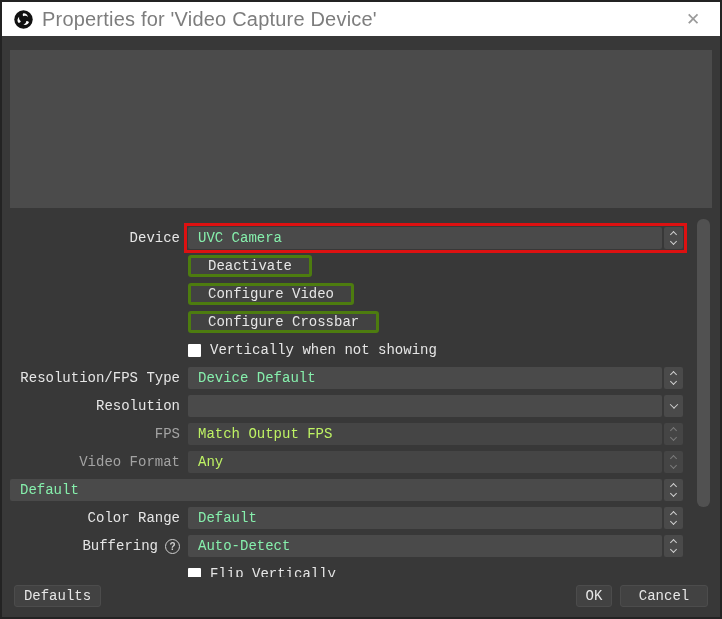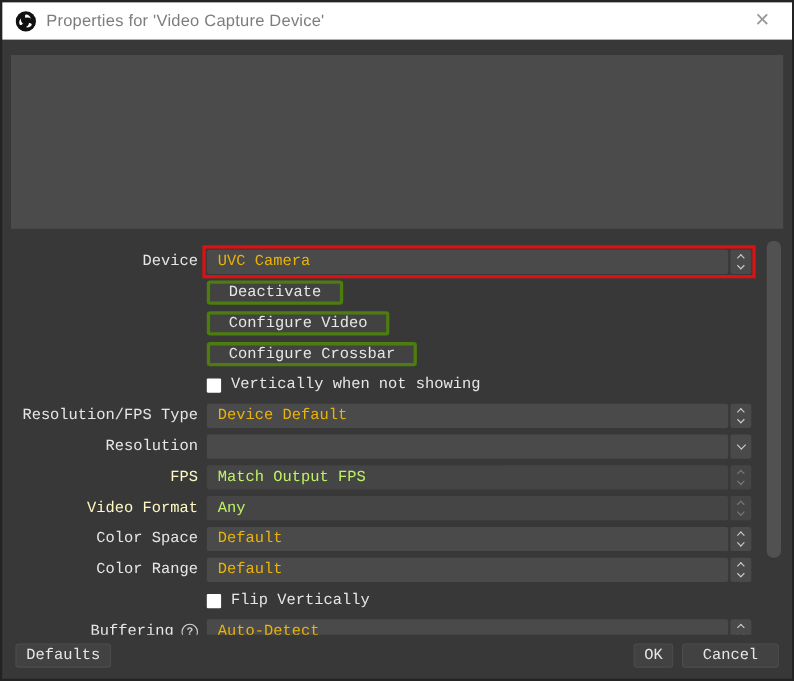--- a/index.html
+++ b/index.html
@@ -16,21 +16,21 @@
   .titlebar{
     position:absolute;top:0;left:0;right:0;height:34px;
     background:#ffffff;
     display:flex;align-items:center;
     padding:0 12px;
     font-family:"Liberation Sans","DejaVu Sans",sans-serif;
   }
   .obs-logo{width:19px;height:19px;flex:0 0 auto;}
   .titlebar-title{
     margin-left:9px;
-    font-size:15px;color:#7d7d7d;letter-spacing:0.2px;
+    font-size:20px;color:#7d7d7d;letter-spacing:0.2px;
     white-space:nowrap;overflow:hidden;
     flex:1;
   }
   .close-btn{
     width:30px;height:30px;flex:0 0 auto;
     display:flex;align-items:center;justify-content:center;
     color:#9a9a9a;font-size:17px;line-height:1;
     cursor:default;user-select:none;
     font-family:"DejaVu Sans",sans-serif;
   }
@@ -50,28 +50,28 @@
     height:22px;margin:0 8px 6px 0;
     font-size:14px;color:#e6e6e6;
   }
   .row.first{margin-top:9px;}
   .lbl{
     width:178px;flex:0 0 auto;
     text-align:right;
     display:flex;align-items:center;justify-content:flex-end;
     white-space:nowrap;
   }
-  .lbl.red{color:#fef9c3;}
+  .lbl.red{color:#a3a3a3;}
   .field-area{flex:1;margin-left:8px;display:flex;align-items:center;height:22px;}
   
   .combo{flex:1;display:flex;height:22px;}
   .combo-field{
     flex:1;display:flex;align-items:center;
     background:#4a4a4a;border-radius:2px;
-    padding:0 10px;color:#eab308;
+    padding:0 10px;color:#86efac;
     overflow:hidden;white-space:nowrap;
   }
   .spin{
     width:19px;flex:0 0 auto;margin-left:2px;
     background:#4a4a4a;border-radius:2px;
     display:flex;flex-direction:column;align-items:center;justify-content:center;
   }
   .c{width:5px;height:5px;border:solid #cfcfcf;border-width:0 1.5px 1.5px 0;}
   .c.up{transform:rotate(-135deg);margin-bottom:3px;}
   .c.dn{transform:rotate(45deg);margin-top:-1px;}
@@ -235,21 +235,20 @@
           <div class="combo-field">Any</div>
           <div class="spin">
               <span class="c up"></span>
               <span class="c dn"></span>
             </div>
         </div>
       </div>
     </div>
 
     <div class="row">
-      <div class="lbl">Color Space</div>
       <div class="field-area">
         <div class="combo">
           <div class="combo-field">Default</div>
           <div class="spin">
               <span class="c up"></span>
               <span class="c dn"></span>
             </div>
         </div>
       </div>
     </div>
@@ -257,44 +256,44 @@
     <div class="row">
       <div class="lbl">Color Range</div>
       <div class="field-area">
         <div class="combo">
           <div class="combo-field">Default</div>
           <div class="spin">
               <span class="c up"></span>
               <span class="c dn"></span>
             </div>
         </div>
-      </div>
-    </div>
-
-    <div class="row">
-      <div class="lbl"></div>
-      <div class="field-area">
-        <span class="checkbox"></span>
-        <span class="check-label">Flip Vertically</span>
       </div>
     </div>
 
     <div class="row">
       <div class="lbl">
         <span>Buffering</span>
         <span class="help-icon">?</span>
       </div>
       <div class="field-area">
         <div class="combo">
           <div class="combo-field">Auto-Detect</div>
           <div class="spin">
               <span class="c up"></span>
               <span class="c dn"></span>
             </div>
         </div>
+      </div>
+    </div>
+
+    <div class="row">
+      <div class="lbl"></div>
+      <div class="field-area">
+        <span class="checkbox"></span>
+        <span class="check-label">Flip Vertically</span>
       </div>
     </div>
 
   </div>
 
   <div class="scrollbar-thumb"></div>
 
   <div class="footer">
     <div class="footer-btn btn-defaults">Defaults</div>
     <div class="spacer"></div>

